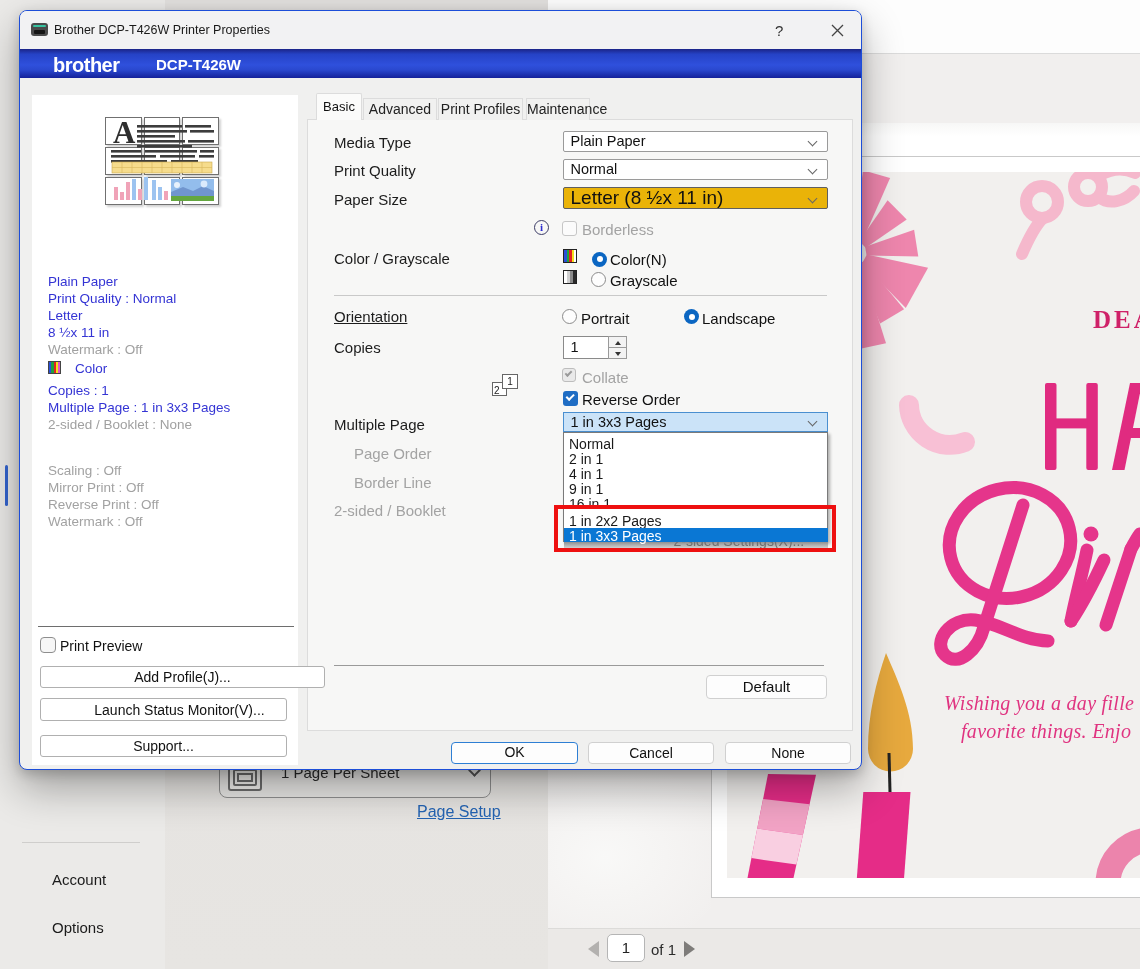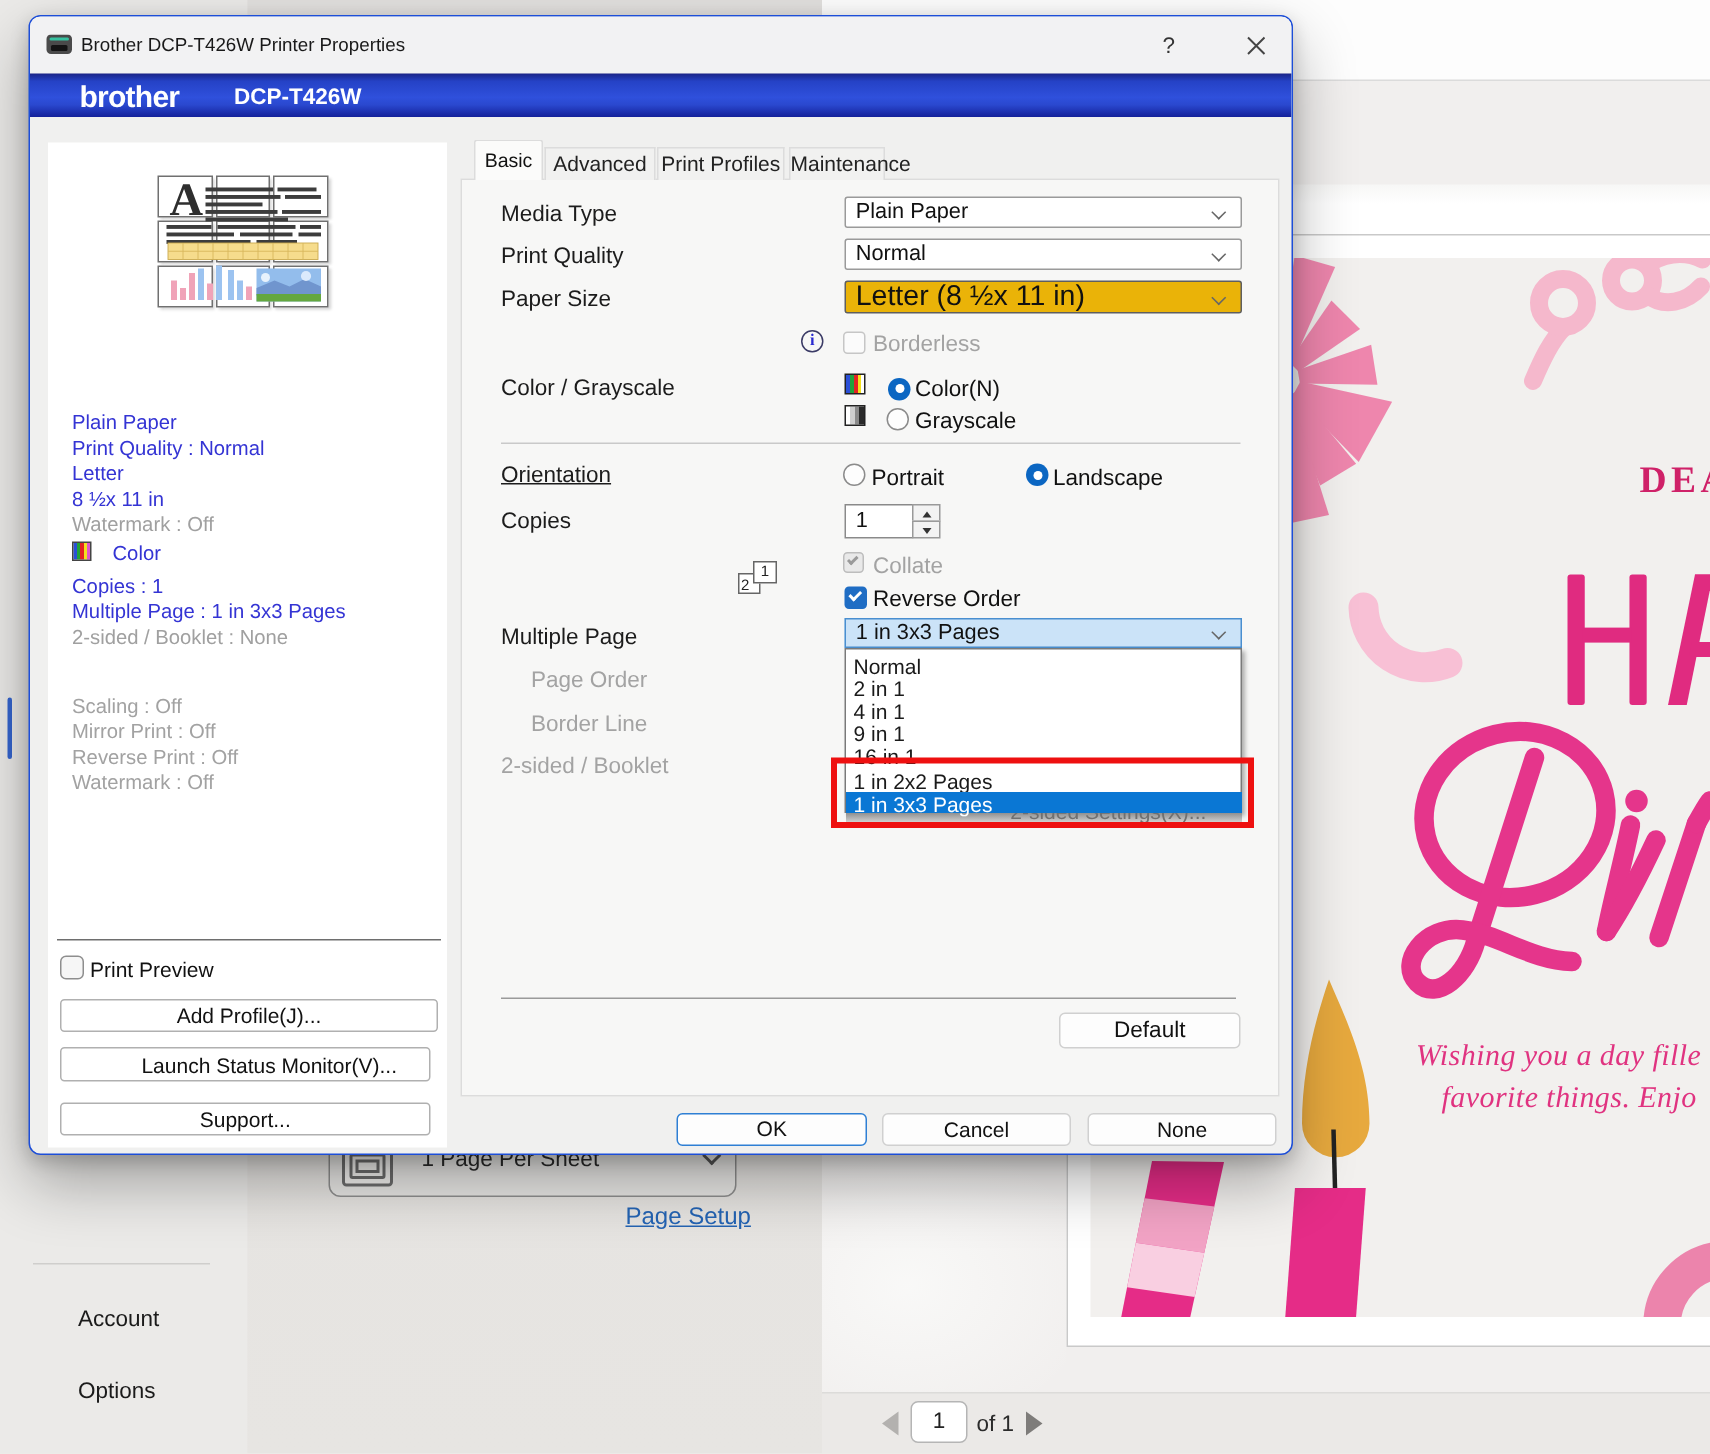--- a/index.html
+++ b/index.html
@@ -211,21 +211,21 @@
 
   <div class="abs" style="left:28px;top:262px;font-size:13.5px;color:#3434d4;line-height:17px;">Plain Paper<br>Print Quality : Normal<br>Letter<br>8 ½x 11 in<br><span style="color:#a0a0a0;">Watermark : Off</span></div>
   <div class="abs" style="left:28px;top:350px;width:13px;height:13px;border:1px solid #444;background:linear-gradient(90deg,#2b4fd8 0 22%,#1fa33c 22% 42%,#e32222 42% 63%,#f3e11c 63% 82%,#e055c8 82%);"></div>
   <div class="abs" style="left:55px;top:349.5px;font-size:13.5px;color:#3434d4;">Color</div>
   <div class="abs" style="left:28px;top:370.5px;font-size:13.5px;color:#3434d4;line-height:17px;">Copies : 1<br>Multiple Page : 1 in 3x3 Pages<br><span style="color:#a0a0a0;">2-sided / Booklet : None</span></div>
   <div class="abs" style="left:28px;top:450.5px;font-size:13.5px;color:#a2a2a2;line-height:17px;">Scaling : Off<br>Mirror Print : Off<br>Reverse Print : Off<br>Watermark : Off</div>
 
   <div class="abs" style="left:18px;top:615px;width:256px;height:1px;background:#6e6e6e;"></div>
   <div class="abs" style="left:20px;top:626px;width:16px;height:16px;border:1px solid #8e8e8e;border-radius:4px;background:#f6f6f6;"></div>
   <div class="abs" style="left:40px;top:627px;font-size:14px;color:#111;">Print Preview</div>
-  <div class="abs" style="left:20px;top:655px;width:252px;height:22px;background:#fff;border:1px solid #b0b0b0;border-radius:3px;font-size:14px;color:#111;text-align:center;line-height:21px;">Add Profile(J)...</div>
+  <div class="abs" style="left:20px;top:655px;width:285px;height:22px;background:#fff;border:1px solid #b0b0b0;border-radius:3px;font-size:14px;color:#111;text-align:center;line-height:21px;">Add Profile(J)...</div>
   <div class="abs" style="left:20px;top:687px;width:247px;height:23px;background:#fff;border:1px solid #b0b0b0;border-radius:3px;font-size:14px;color:#111;text-align:center;line-height:22px;padding-left:32px;">Launch Status Monitor(V)...</div>
   <div class="abs" style="left:20px;top:724px;width:247px;height:22px;background:#fff;border:1px solid #b0b0b0;border-radius:3px;font-size:14px;color:#111;text-align:center;line-height:21px;">Support...</div>
 
   <div class="abs" style="left:314px;top:122.5px;font-size:15px;color:#1c1c1c;">Media Type</div>
   <div class="abs" style="left:314px;top:151px;font-size:15px;color:#1c1c1c;">Print Quality</div>
   <div class="abs" style="left:314px;top:179.5px;font-size:15px;color:#1c1c1c;">Paper Size</div>
   <div class="abs" style="left:314px;top:238.5px;font-size:15px;color:#1c1c1c;">Color / Grayscale</div>
   <div class="abs" style="left:314px;top:297px;font-size:15px;color:#1c1c1c;text-decoration:underline;">Orientation</div>
   <div class="abs" style="left:314px;top:327.5px;font-size:15px;color:#1c1c1c;">Copies</div>
   <div class="abs" style="left:314px;top:405px;font-size:15px;color:#1c1c1c;">Multiple Page</div>

